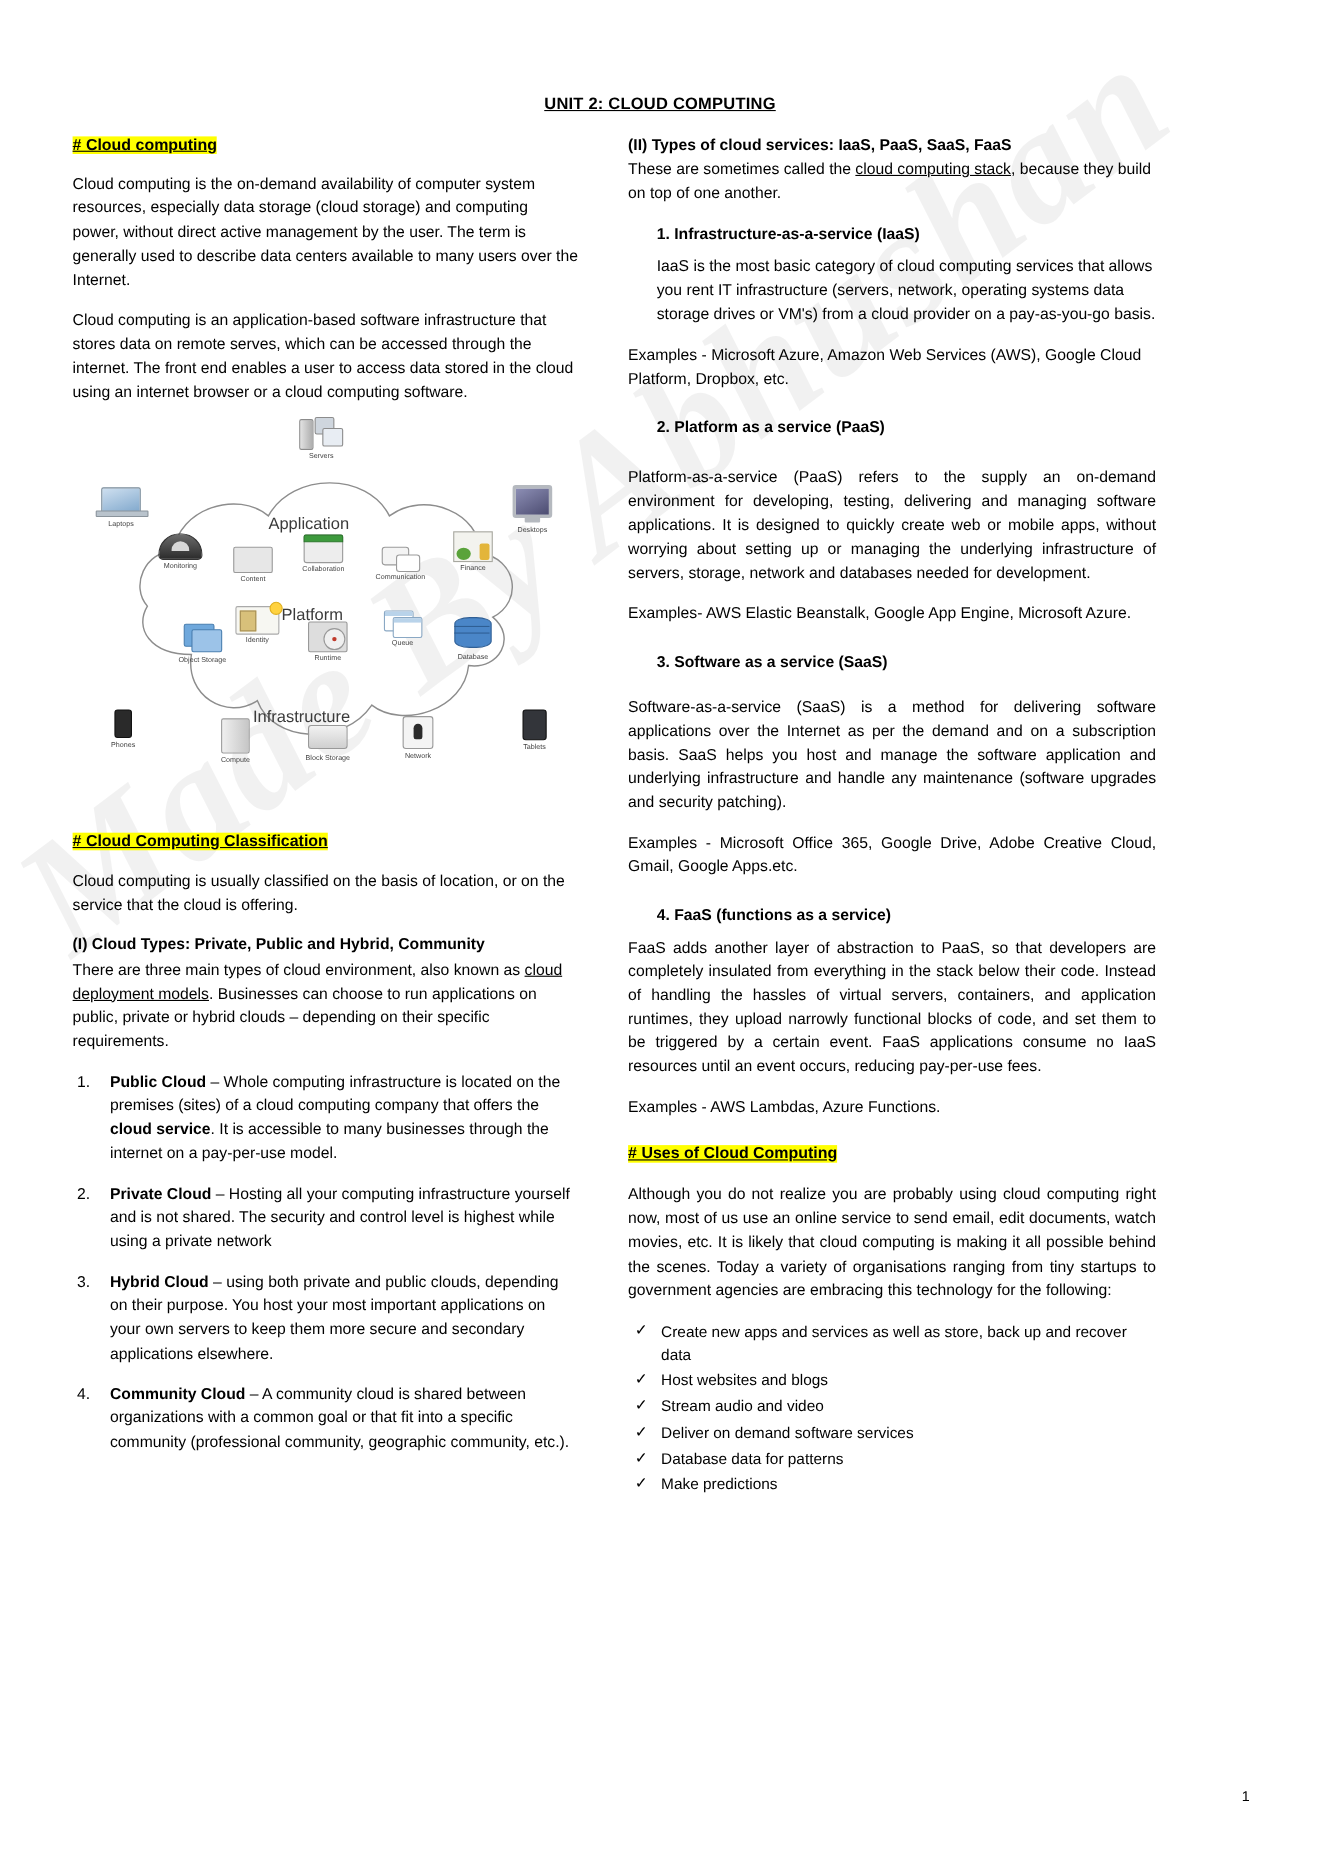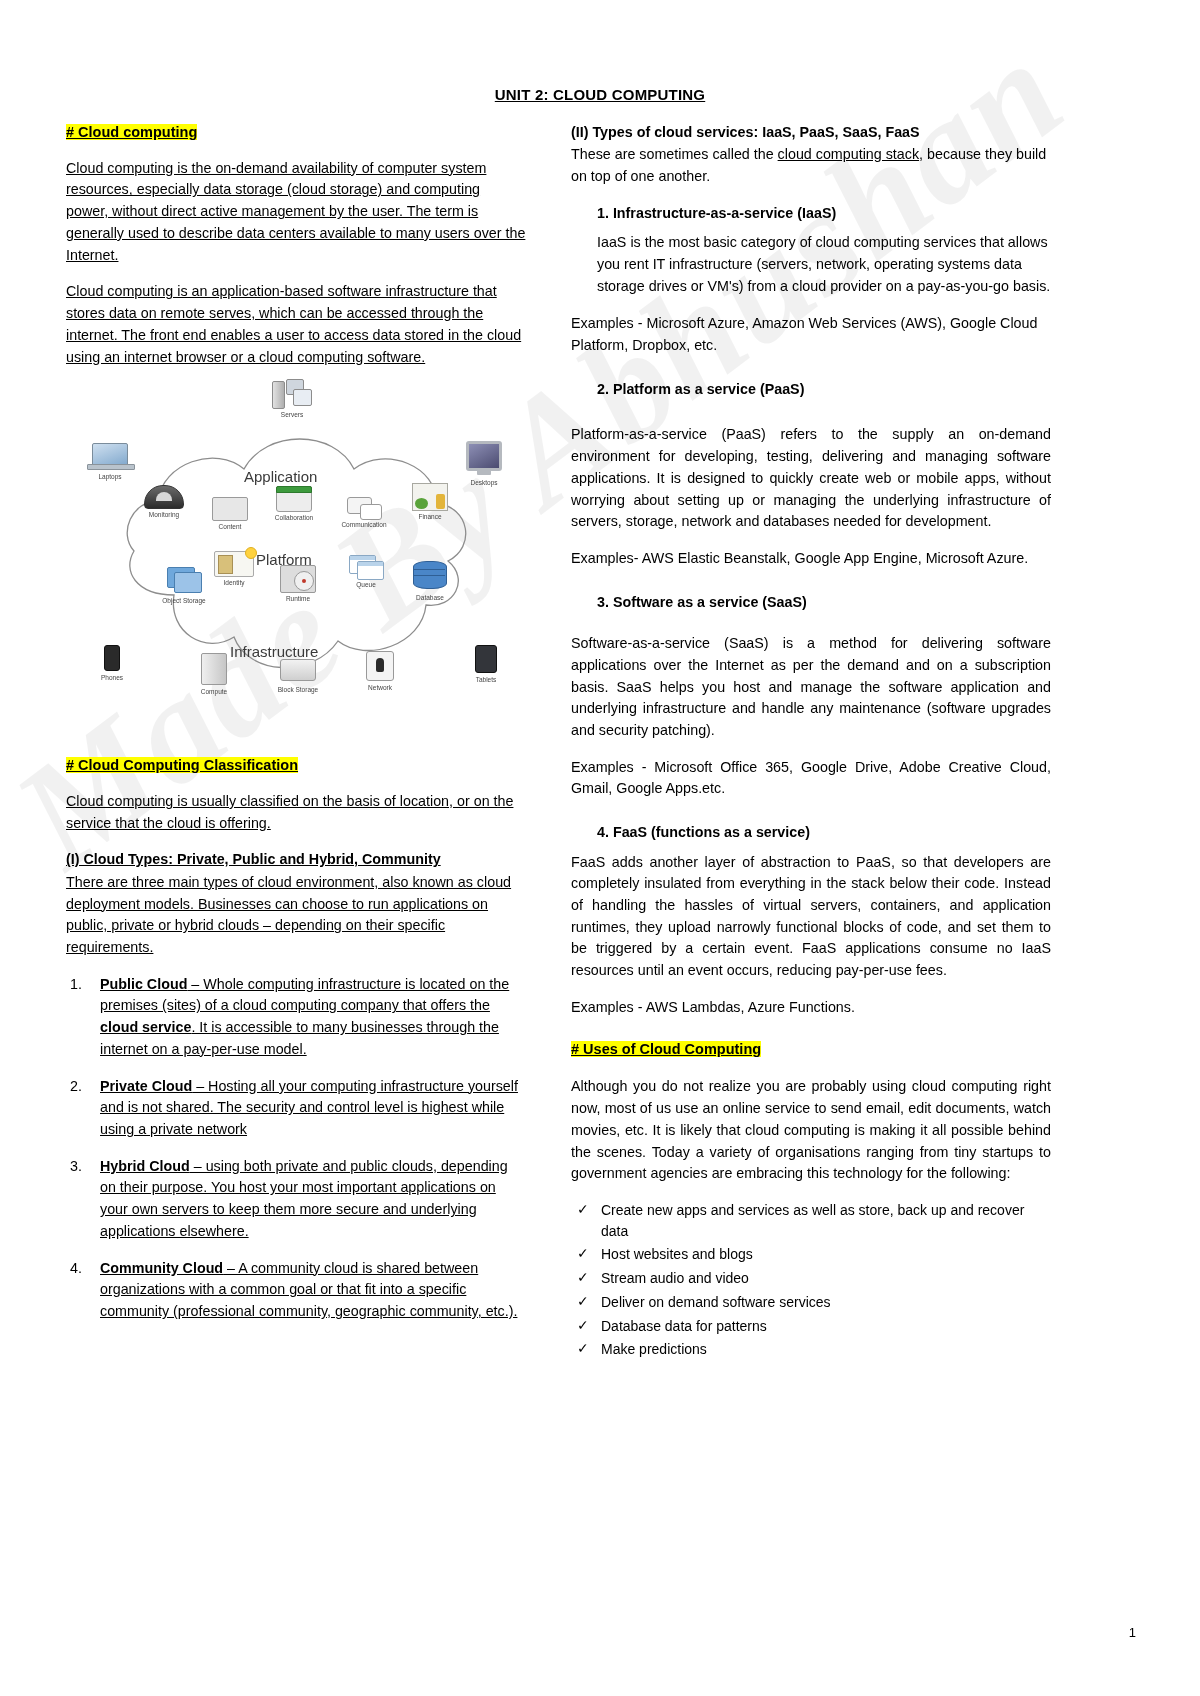--- a/index.html
+++ b/index.html
@@ -48,21 +48,21 @@
     letter-spacing: 0.2px;
     z-index: 3;
   }
   .doc-title span { text-decoration: underline; }
 
   .col {
     position: absolute;
     top: 122px;
     z-index: 2;
   }
-  .col-left { left: 66px; width: 460px; text-decoration: underline; }
+  .col-left { left: 66px; width: 460px; }
   .col-right { left: 571px; width: 480px; }
 
   .hl {
     background: #ffff00;
     font-weight: 700;
     font-size: 14.5px;
     display: inline;
     text-decoration: underline;
     line-height: 1.5;
   }
@@ -486,21 +486,21 @@
     <p class="body"><span>There are three main types of cloud environment, also known as </span><span class="u">cloud deployment models</span><span>. Businesses can choose to run applications on public, private or hybrid clouds – depending on their specific requirements.</span></p>
 
     <ol class="numlist">
       <li>
         <span class="num">1.</span><span class="b">Public Cloud</span><span> – Whole computing infrastructure is located on the premises (sites) of a cloud computing company that offers the </span><span class="b">cloud service</span><span>. It is accessible to many businesses through the internet on a pay-per-use model.</span>
       </li>
       <li>
         <span class="num">2.</span><span class="b">Private Cloud</span><span> – Hosting all your computing infrastructure yourself and is not shared. The security and control level is highest while using a private network</span>
       </li>
       <li>
-        <span class="num">3.</span><span class="b">Hybrid Cloud</span><span> – using both private and public clouds, depending on their purpose. You host your most important applications on your own servers to keep them more secure and underlying applications elsewhere.</span>
+        <span class="num">3.</span><span class="b">Hybrid Cloud</span><span> – using both private and public clouds, depending on their purpose. You host your most important applications on your own servers to keep them more secure and secondary applications elsewhere.</span>
       </li>
       <li>
         <span class="num">4.</span><span class="b">Community Cloud</span><span> – A community cloud is shared between organizations with a common goal or that fit into a specific community (professional community, geographic community, etc.).</span>
       </li>
     </ol>
   </div>
 
   <div class="col col-right">
 
     <h4 class="sub">(II)  Types of cloud services: IaaS, PaaS, SaaS, FaaS</h4>

